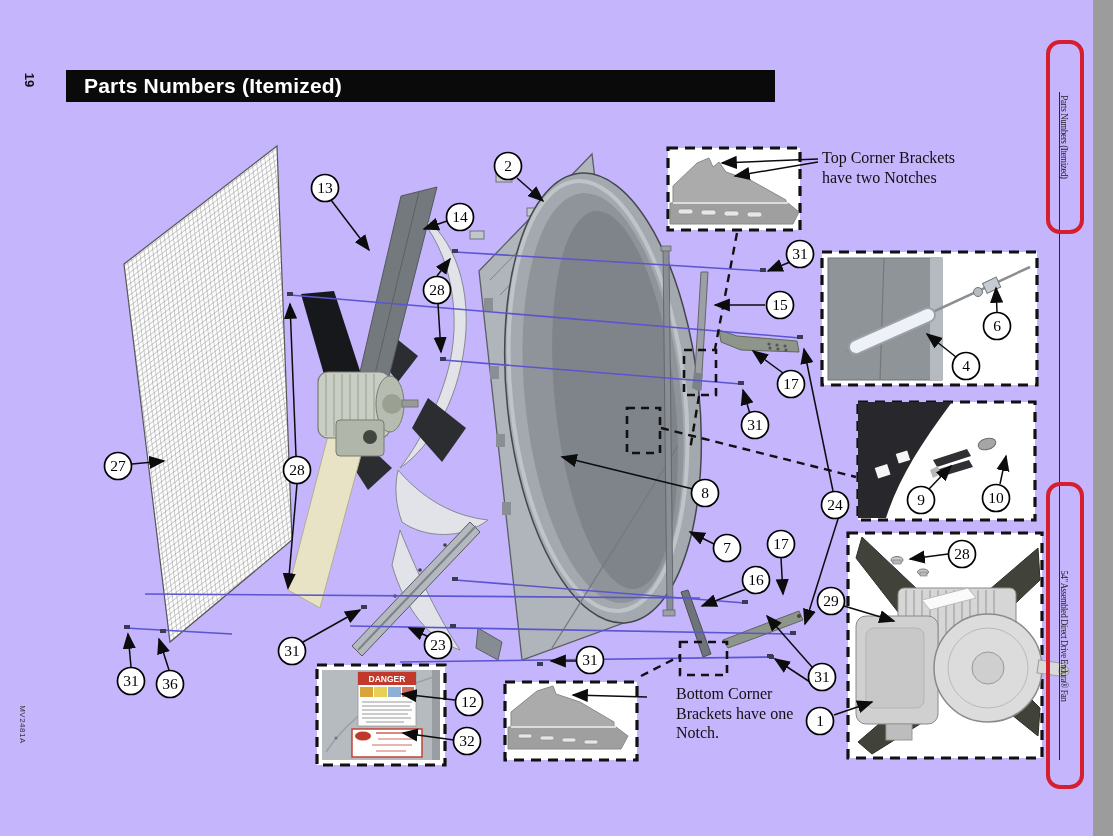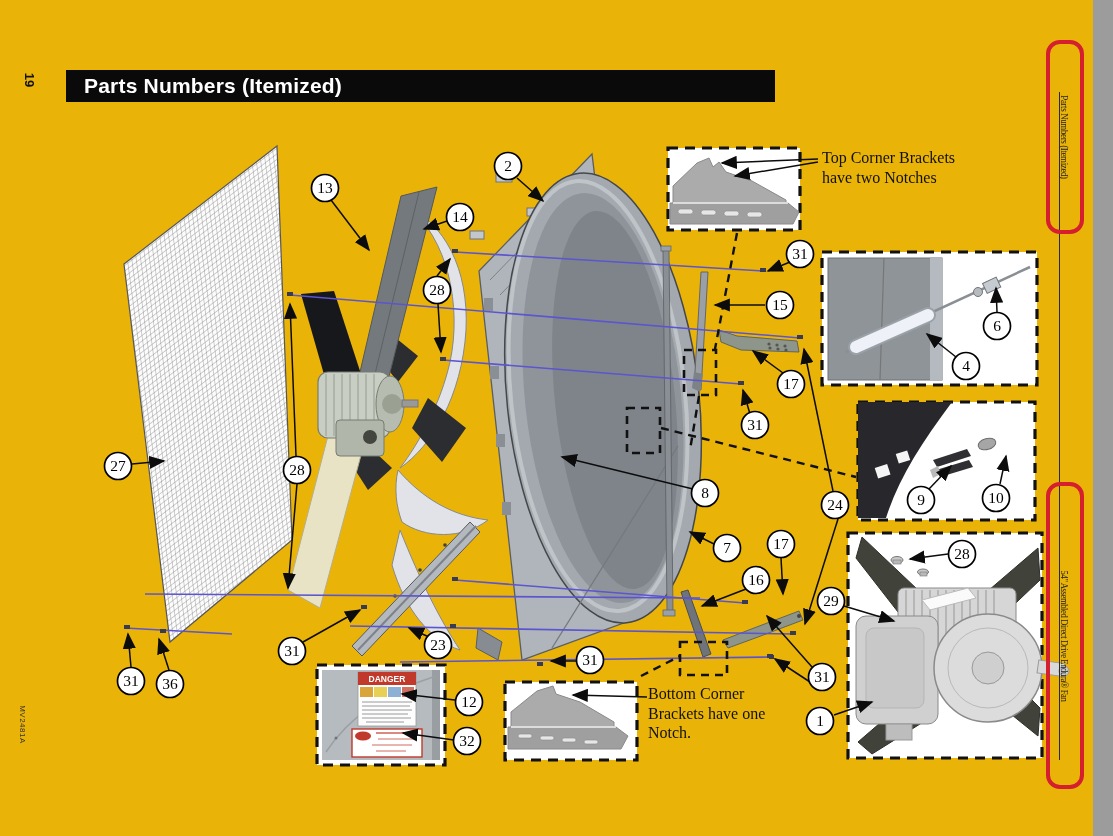--- a/index.html
+++ b/index.html
@@ -1,28 +1,28 @@
 <!DOCTYPE html>
 <html><head>
 <meta charset="utf-8">
 <style>
   html,body{margin:0;padding:0;background:#fff;}
-  #page{position:relative;width:1113px;height:836px;background:#eab308;overflow:hidden;
+  #page{position:relative;width:1113px;height:836px;background:#c4b5fd;overflow:hidden;
         font-family:"Liberation Serif",serif;}
   .abs{position:absolute;}
   #header-bar{left:66px;top:70px;width:709px;height:32px;background:#0a0a0a;color:#ffffff;
       font-family:"Liberation Sans",sans-serif;font-weight:bold;font-size:21px;line-height:32px;
       padding-left:18px;box-sizing:border-box;letter-spacing:.2px;}
   #page-num{left:2px;top:60px;width:30px;height:40px;font-family:"Liberation Sans",sans-serif;
       font-weight:bold;font-size:13px;transform:rotate(90deg);transform-origin:center;color:#111;text-align:center;}
   #doc-code{left:-8px;top:720px;width:60px;font-family:"Liberation Sans",sans-serif;font-size:8px;
       color:#333;transform:rotate(90deg);transform-origin:center;text-align:center;letter-spacing:.5px;}
   .note{font-size:16px;line-height:1.22;color:#111;}
   #note-top{left:822px;top:148px;width:150px;}
-  #note-bottom{left:648px;top:684px;width:122px;}
+  #note-bottom{left:676px;top:684px;width:122px;}
   #v-rule{left:1059px;top:92px;width:1px;height:668px;background:#2a2a2a;}
   .side-tab{border:4.5px solid #d51f2f;border-radius:14px;box-sizing:border-box;background:transparent;}
   #tab1{left:1046px;top:40px;width:38px;height:194px;}
   #tab2{left:1046px;top:482px;width:38px;height:307px;}
   .tab-text{position:absolute;left:50%;top:50%;white-space:nowrap;font-size:11px;color:#222;
       letter-spacing:-0.5px;}
   #tab1 .tab-text{transform:translate(-50%,-50%) rotate(90deg) scaleX(0.82);}
   #tab2 .tab-text{transform:translate(-50%,-50%) rotate(90deg) scaleX(0.78);}
   #scrollbar{left:1093px;top:0;width:20px;height:836px;background:#9c9c9c;}
   svg text{font-family:"Liberation Serif",serif;}

